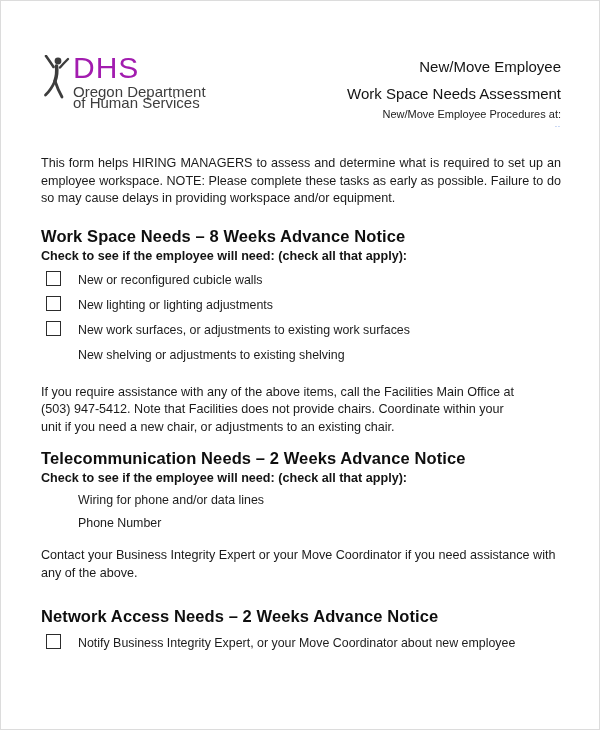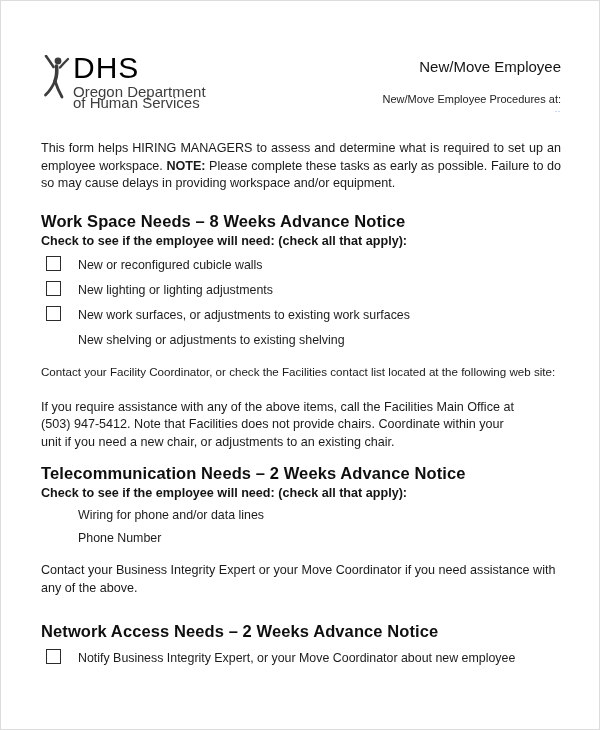--- a/index.html
+++ b/index.html
@@ -13,34 +13,34 @@
   }
   .page { padding: 50px 40px 0 40px; width: 600px; }
 
   
   .header-row { display: flex; align-items: flex-start; }
   .logo-block { width: 170px; flex: 0 0 auto; display: flex; padding-top: 2px; }
   .logo-figure { width: 30px; height: 48px; margin-top: 2px; flex: 0 0 auto; }
   .logo-texts { margin-left: 2px; }
   .logo-abbr {
     font-size: 30px; line-height: 30px; letter-spacing: 1px;
-    color: #000000; font-weight: 400;
+    color: #a21caf; font-weight: 400;
   }
   .logo-dept { font-size: 15px; color: #3d3d3d; line-height: 11px; margin-top: 3px; }
   .titles { flex: 1 1 auto; text-align: right; padding-top: 2px; }
   .title-line { font-size: 15px; line-height: 27px; color: #141414; font-weight: 400; }
-  .subtitle { font-size: 11px; color: #222; margin-top: 13px; }
+  .subtitle { font-size: 11px; color: #222; margin-top: 1px; }
   .subtitle-link { font-size: 7px; color: #3b6fd4; display: block; margin-top: 1px; letter-spacing: 1px; }
 
   
   .intro {
     margin-top: 27px; font-size: 12.6px; line-height: 17.5px;
     text-align: justify; color: #1b1b1b;
   }
-  .intro b { font-weight: 700; margin-top: 16px; }
+  .intro b { font-weight: 400; margin-top: 16px; }
 
   
   .section-heading {
     font-size: 16.5px; font-weight: 700; color: #0f0f0f; letter-spacing: .1px;
   }
   .instruction { font-size: 12.6px; font-weight: 700; margin-top: 3px; color: #141414; }
 
   .check-row { display: flex; align-items: flex-start; margin-top: 8px; min-height: 16px; }
   .checkbox {
     width: 15px; height: 15px; border: 1px solid #2c2c2c;
@@ -80,20 +80,21 @@
       <div class="logo-texts">
         <div class="logo-abbr">DHS</div>
         <div class="logo-dept">
           <span>Oregon Department</span><br>
           <span>of Human Services</span>
         </div>
       </div>
     </div>
     <div class="titles">
       <div class="title-line">New/Move Employee</div>
+      <div class="title-line">Work Space Needs Assessment</div>
       <div class="subtitle">New/Move Employee Procedures at:</div>
       <span class="subtitle-link">..</span>
     </div>
   </div>
 
   <p class="intro"><span>This form helps HIRING MANAGERS to assess and determine what is required to set up an employee workspace.  </span><b>NOTE:</b><span> Please complete these tasks as early as possible. Failure to do so may cause delays in providing workspace and/or equipment.</span></p>
 
   <div class="mt-sec1">
     <div class="section-heading">Work Space Needs – 8 Weeks Advance Notice</div>
     <div class="instruction">Check to see if the employee will need: (check all that apply):</div>
@@ -108,21 +109,20 @@
     </div>
     <div class="check-row">
       <span class="checkbox"></span>
       <span class="check-label">New work surfaces, or adjustments to existing work surfaces</span>
     </div>
     <div class="check-row">
       <span class="checkbox spacer"></span>
       <span class="check-label">New shelving or adjustments to existing shelving</span>
     </div>
 
-    <p class="note-small">Contact your Facility Coordinator, or check the Facilities contact list located at the following web site:</p>
     <p class="note-para">If you require assistance with any of the above items, call the Facilities Main Office at (503) 947-5412.  Note that Facilities does not provide chairs.  Coordinate within your unit if you need a new chair, or adjustments to an existing chair.</p>
   </div>
 
   <div class="mt-sec2 rows-tight">
     <div class="section-heading">Telecommunication Needs – 2 Weeks Advance Notice</div>
     <div class="instruction">Check to see if the employee will need: (check all that apply):</div>
 
     <div class="check-row">
       <span class="checkbox spacer"></span>
       <span class="check-label">Wiring for phone and/or data lines</span>

